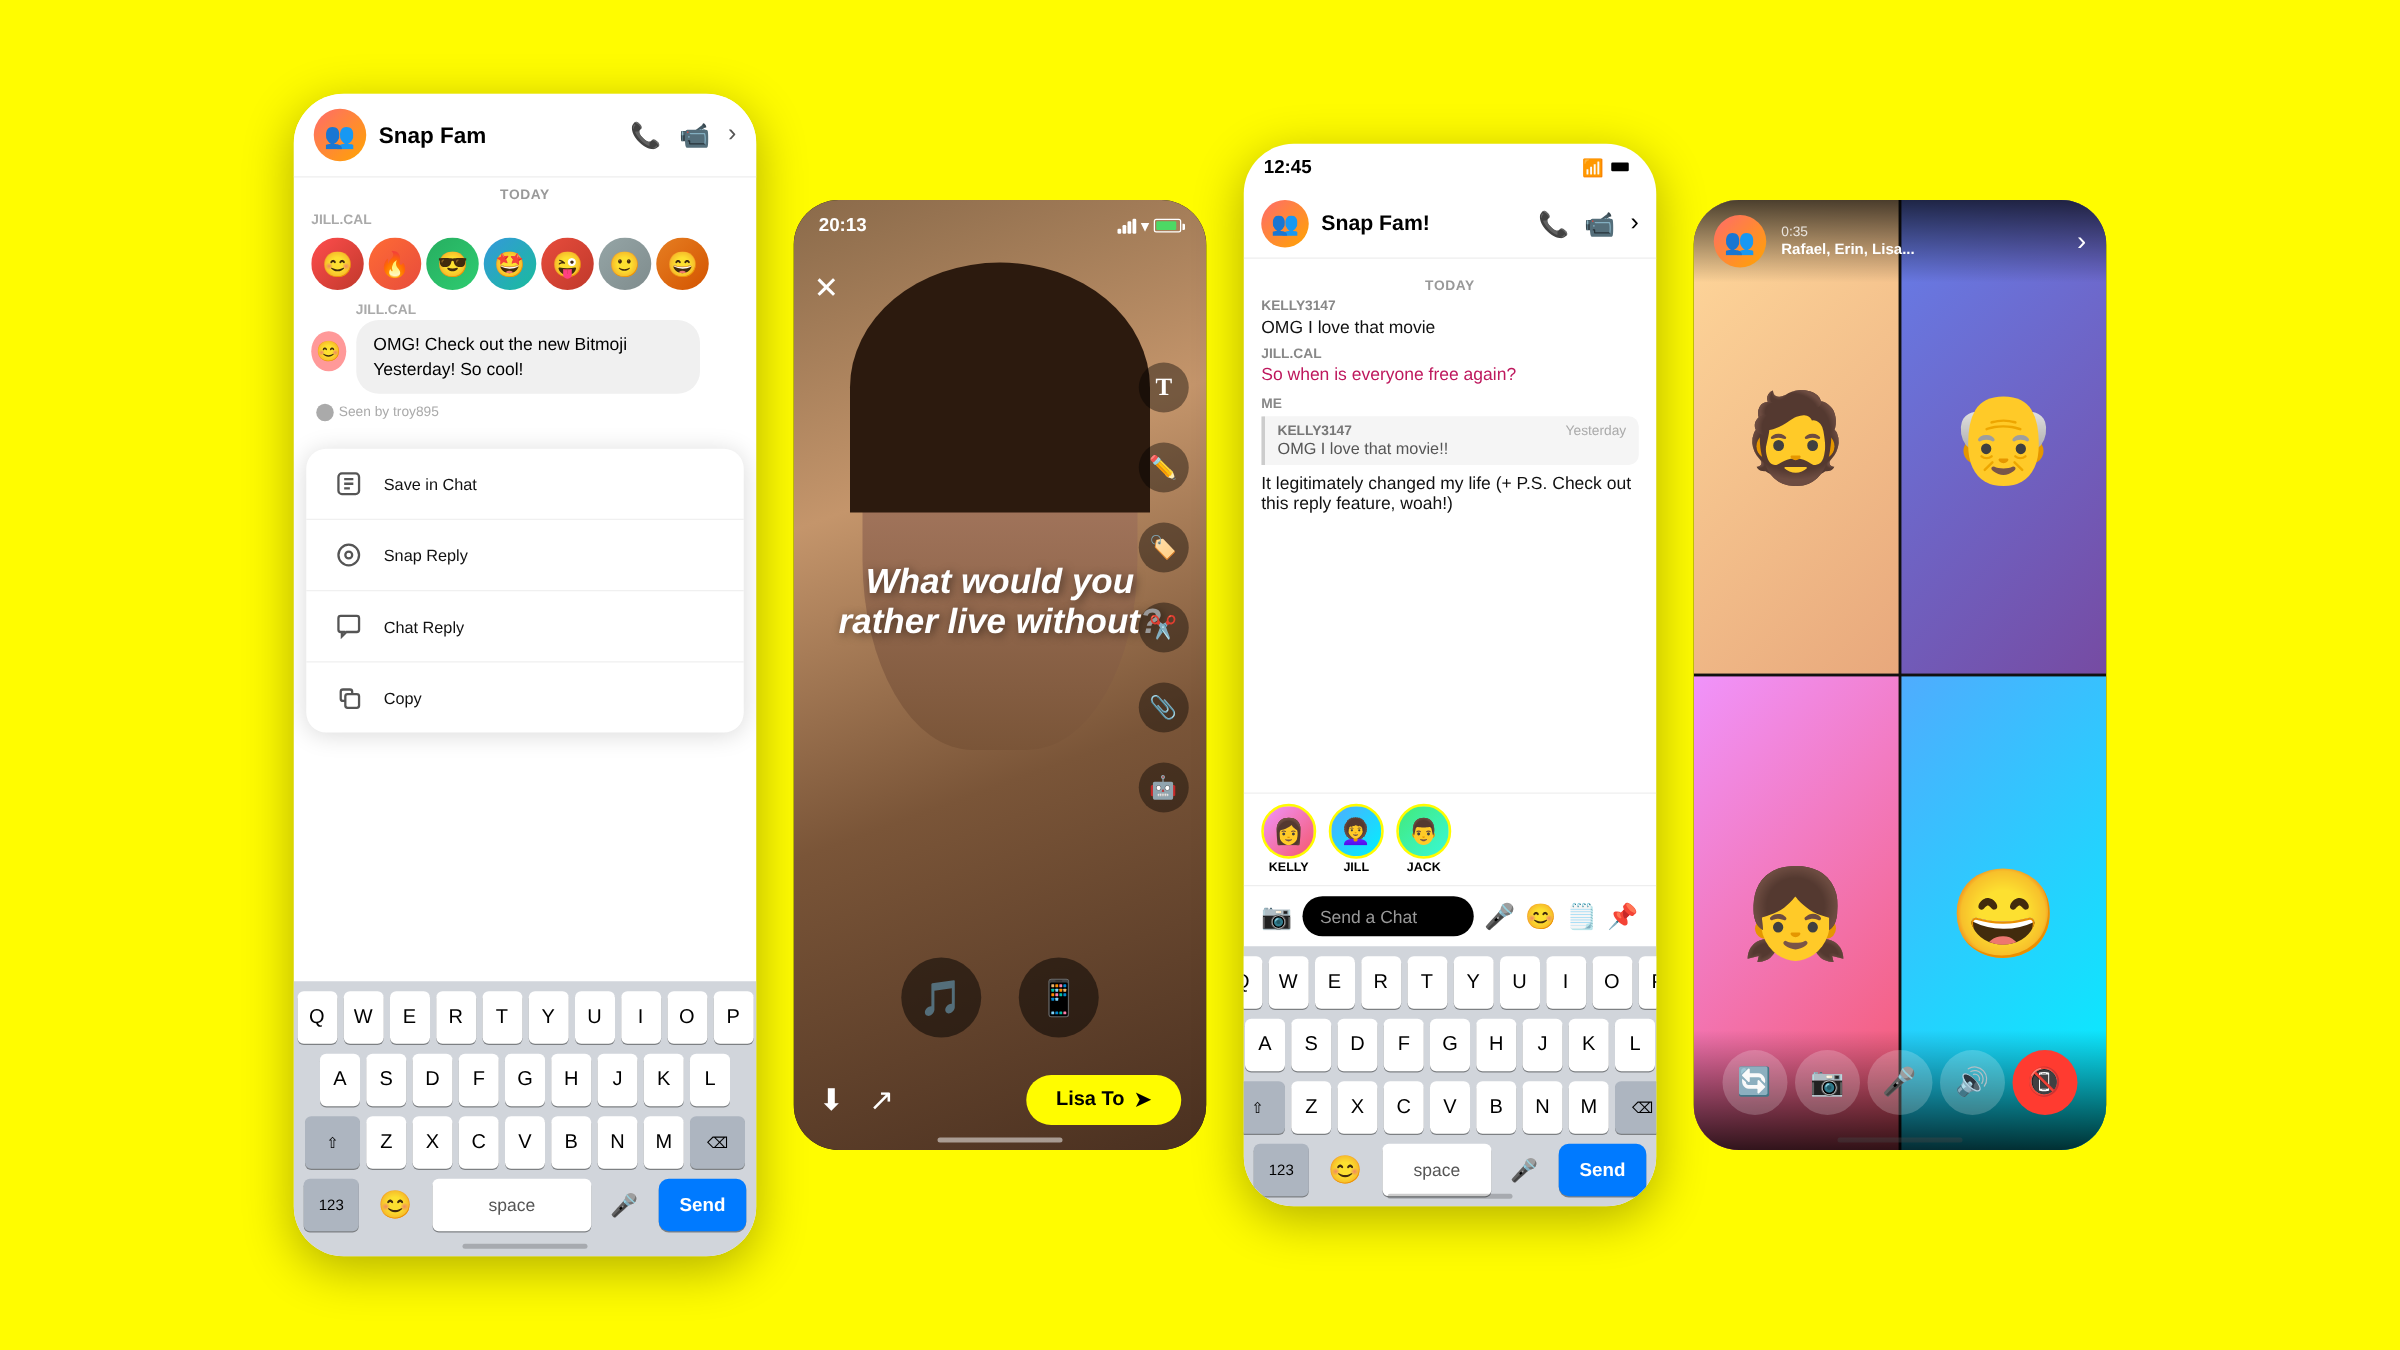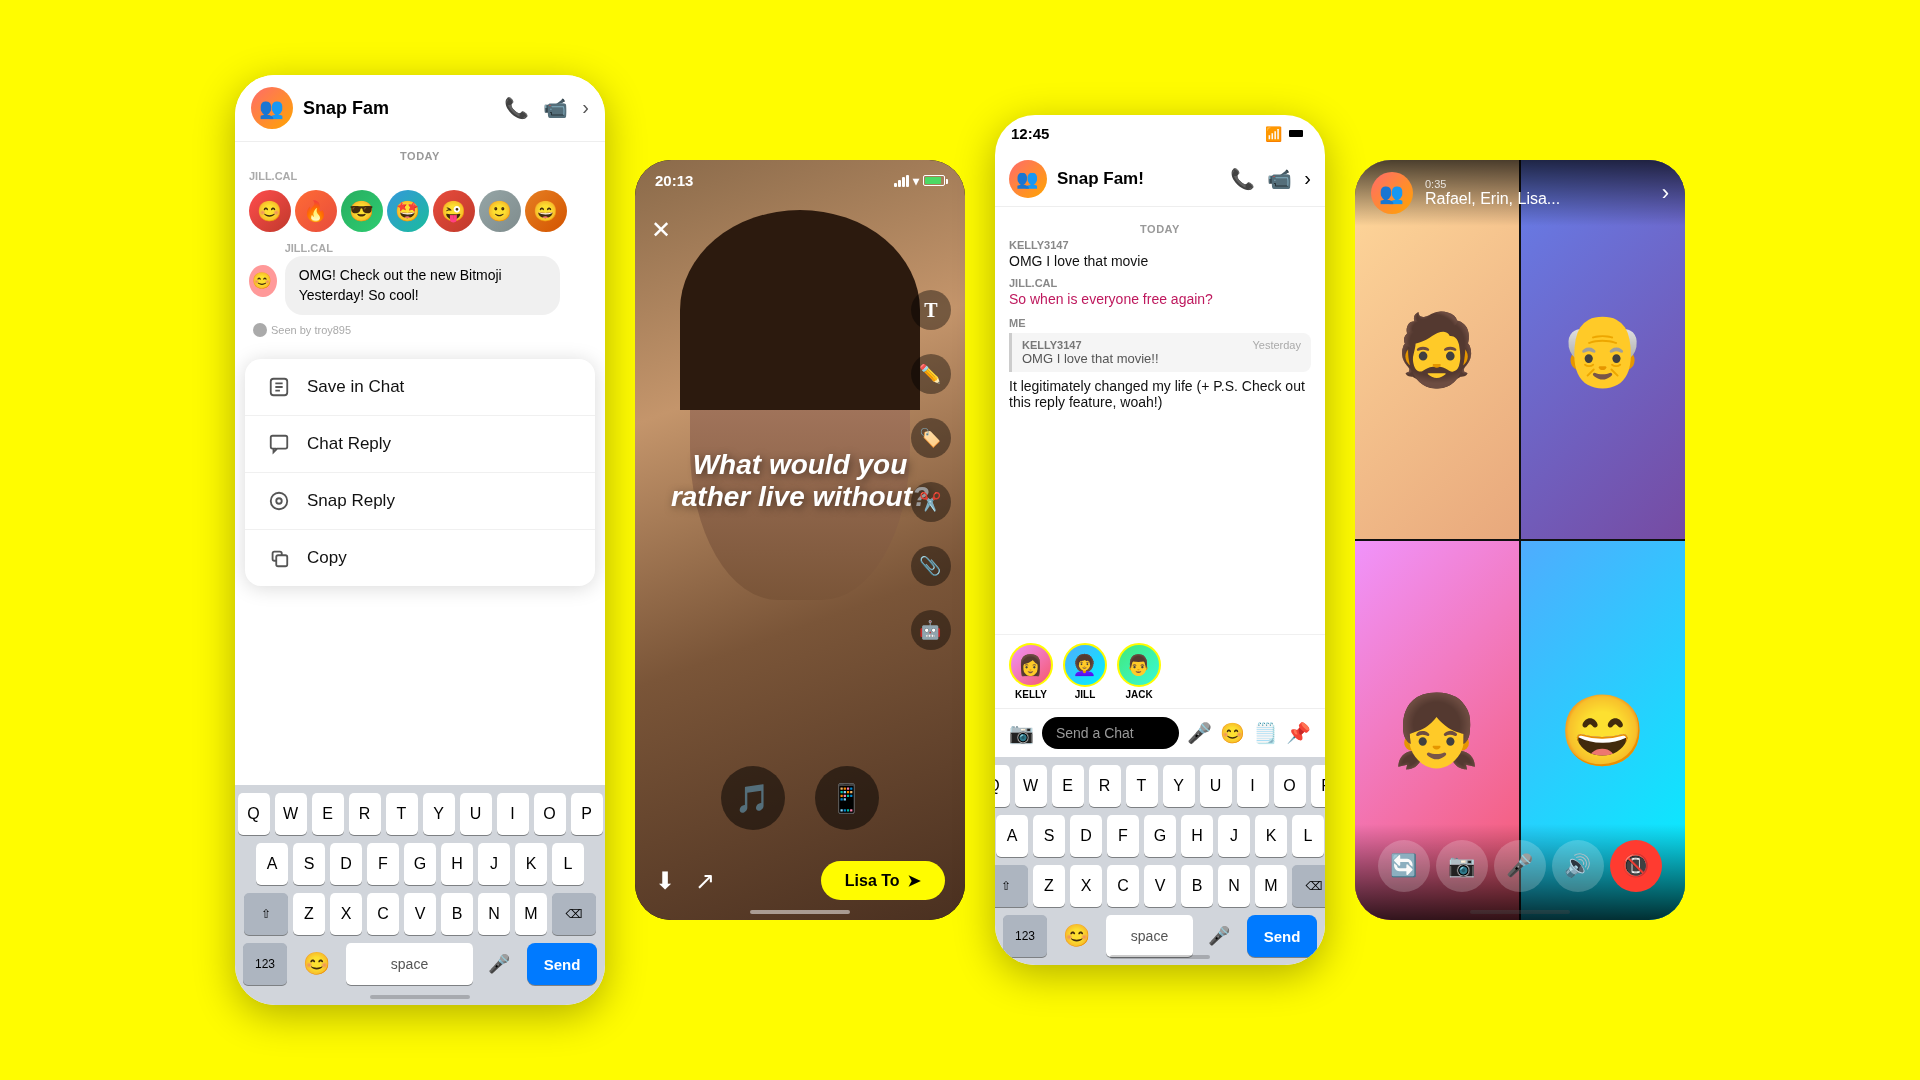--- a/index.html
+++ b/index.html
@@ -119,21 +119,21 @@
       background: #fff;
       border-radius: 16px;
       margin: 8px 10px;
       box-shadow: 0 2px 20px rgba(0,0,0,0.15);
     }
     .context-menu-item {
       display: flex;
       align-items: center;
       gap: 14px;
       padding: 14px 20px;
-      font-size: 17px;
+      font-size: 13px;
       font-weight: 500;
       color: #111;
       border-bottom: 1px solid #f0f0f0;
       cursor: pointer;
     }
     .context-menu-item:last-child { border-bottom: none; }
     .context-menu-item .menu-icon {
       width: 28px; height: 28px;
       display: flex; align-items: center; justify-content: center;
       font-size: 20px;
@@ -474,33 +474,33 @@
         <svg width="22" height="22" viewBox="0 0 24 24" fill="none" stroke="#555" stroke-width="2">
           <rect x="3" y="3" width="18" height="18" rx="3"></rect>
           <path d="M8 12h8M8 8h8M8 16h5"></path>
         </svg>
       </div>
       <span>Save in Chat</span>
     </div>
     <div class="context-menu-item">
       <div class="menu-icon">
         <svg width="22" height="22" viewBox="0 0 24 24" fill="none" stroke="#555" stroke-width="2">
-          <path d="M9 17H5a2 2 0 01-2-2V5a2 2 0 012-2h14a2 2 0 012 2v10a2 2 0 01-2 2h-9l-4 4v-4z"></path>
+          <circle cx="12" cy="12" r="9"></circle>
+          <circle cx="12" cy="12" r="3"></circle>
         </svg>
       </div>
-      <span>Chat Reply</span>
+      <span>Snap Reply</span>
     </div>
     <div class="context-menu-item">
       <div class="menu-icon">
         <svg width="22" height="22" viewBox="0 0 24 24" fill="none" stroke="#555" stroke-width="2">
-          <circle cx="12" cy="12" r="9"></circle>
-          <circle cx="12" cy="12" r="3"></circle>
+          <path d="M9 17H5a2 2 0 01-2-2V5a2 2 0 012-2h14a2 2 0 012 2v10a2 2 0 01-2 2h-9l-4 4v-4z"></path>
         </svg>
       </div>
-      <span>Snap Reply</span>
+      <span>Chat Reply</span>
     </div>
     <div class="context-menu-item">
       <div class="menu-icon">
         <svg width="22" height="22" viewBox="0 0 24 24" fill="none" stroke="#555" stroke-width="2">
           <rect x="9" y="9" width="12" height="12" rx="2"></rect>
           <path d="M15 9V7a2 2 0 00-2-2H7a2 2 0 00-2 2v6a2 2 0 002 2h2"></path>
         </svg>
       </div>
       <span>Copy</span>
     </div>
@@ -750,21 +750,21 @@
   </div>
   <div class="home-indicator"></div>
 </div>
 
 <div class="phone4">
 
   <div class="phone4-header">
     <div class="phone4-avatar">👥</div>
     <div style="display:flex;flex-direction:column;flex:1;">
       <span style="font-size:11px;color:rgba(255,255,255,0.8);">0:35</span>
-      <span style="font-size:16px;font-weight:400;color:#fff;">Rafael, Erin, Lisa...</span>
+      <span style="font-size:12px;font-weight:700;color:#fff;">Rafael, Erin, Lisa...</span>
     </div>
     <span style="color:#fff;font-size:22px;">›</span>
   </div>
 
   <div class="video-grid">
     <div class="video-cell">
       <div class="video-face">
 
         <div style="width:100%;height:100%;background:linear-gradient(135deg,#ffd89b 0%,#e8a87c 100%);display:flex;align-items:center;justify-content:center;font-size:70px;">🧔</div>
       </div>

